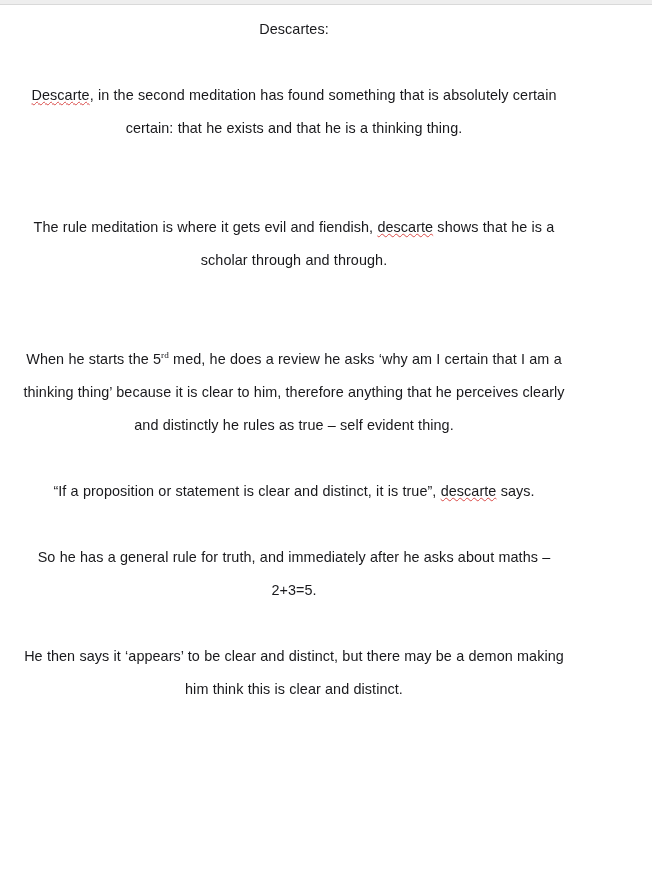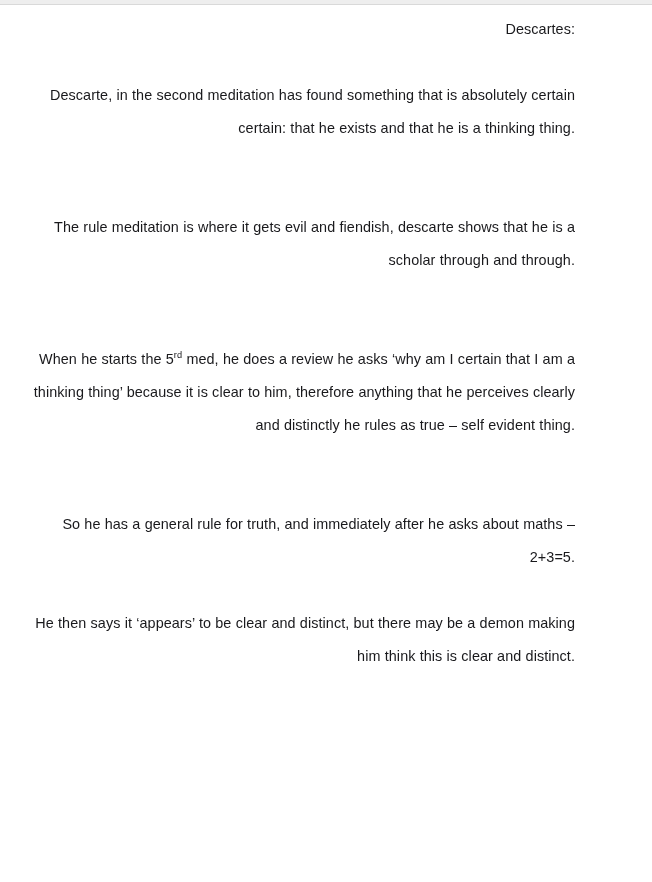--- a/index.html
+++ b/index.html
@@ -27,37 +27,39 @@
     padding: 8px 14px 0 13px;
   }
 
   .para {
     font-size: 14.4px;
     line-height: 33px;
     color: #19191c;
     margin: 0 0 0 0;
     letter-spacing: 0.005em;
     max-width: 562px;
-    text-align: right;
+    text-align: center;
     word-spacing: 0.01em;
   }
   .blockgap { height: 33px; }
 
   
   .sp {
+    text-decoration: underline;
     text-decoration-style: wavy;
     text-decoration-color: #d94a48;
     text-decoration-thickness: 1px;
     text-underline-offset: 1px;
   }
 
   sup {
     font-size: 0.64em;
     vertical-align: super;
     line-height: 0;
+    font-family: Liberation Serif, serif;
   }
 </style>
 </head>
 <body>
 
 <div id="top-strip"></div>
 
 <div id="doc">
 
   <p class="para">
@@ -77,20 +79,23 @@
   </p>
   <div class="blockgap"></div>
 
   <div class="blockgap"></div>
 
   <p class="para">
     <span>When he starts the 5</span><sup>rd</sup><span> med, he does a review he asks ‘why am I certain that I am a thinking thing’ because it is clear to him, therefore anything that he perceives clearly and distinctly he rules as true – self evident thing.</span>
   </p>
   <div class="blockgap"></div>
 
+  <p class="para">
+    <span>“If a proposition or statement is clear and distinct, it is true”, </span><span class="sp">descarte</span><span> says.</span>
+  </p>
   <div class="blockgap"></div>
 
   <p class="para">
     <span>So he has a general rule for truth, and immediately after he asks about maths – 2+3=5.</span>
   </p>
   <div class="blockgap"></div>
 
   <p class="para">
     <span>He then says it ‘appears’ to be clear and distinct, but there may be a demon making him think this is clear and distinct.</span>
   </p>

